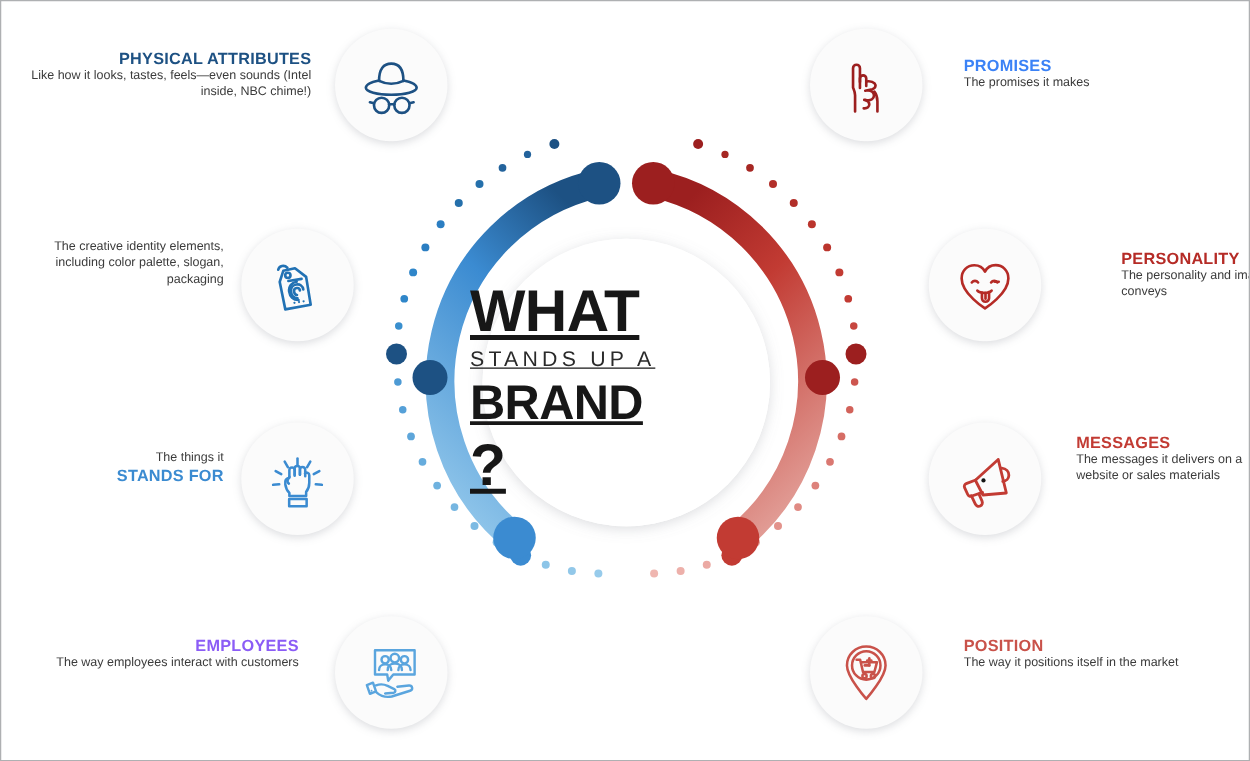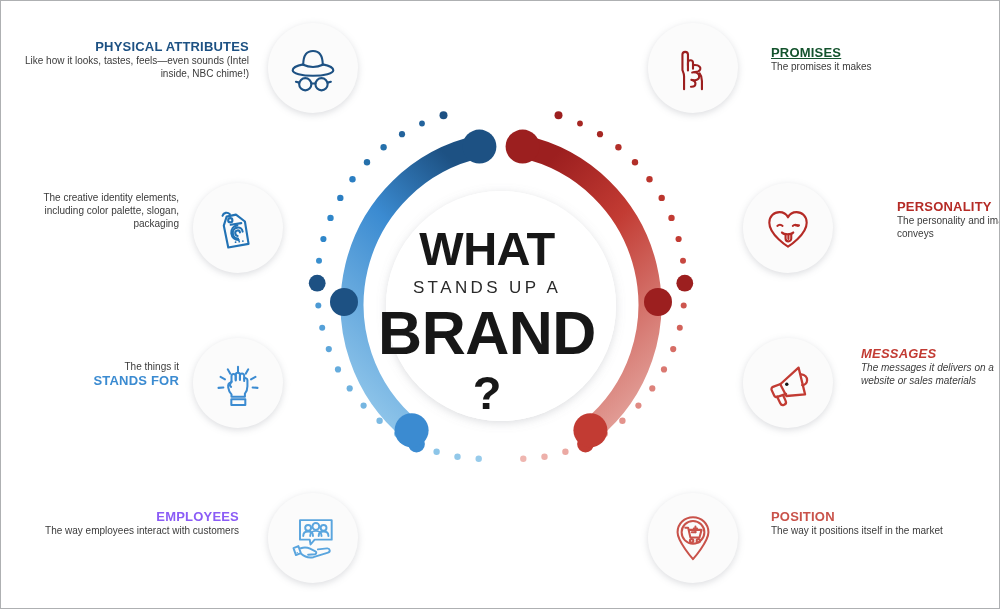--- a/index.html
+++ b/index.html
@@ -52,44 +52,45 @@
     color: #3b3b3b;
   }
   .label.r-align { text-align: right; }
   .label.l-align { text-align: left; }
 
   
   .c-navy   { color: #1d5183; }
   .c-blue   { color: #2272b4; }
   .c-mid    { color: #3b8bd1; }
   .c-light  { color: #8b5cf6; }
-  .c-dkred  { color: #14532d; text-decoration: underline; }
+  .c-dkred  { color: #3b82f6; }
   .c-red    { color: #b52b26; }
   .c-red2   { color: #c23b33; }
   .c-red3   { color: #c9524a; }
 
   
   #center-text {
     position: absolute;
-    left: 361px; top: 225px;
+    left: 375px; top: 225px;
     width: 250px;
-    text-align: center;
+    text-align: left;
     color: #171717;
     user-select: none;
+    text-decoration: underline;
   }
   #center-text .l1 {
     font-size: 47px; font-weight: bold; line-height: 0.98;
     letter-spacing: -0.5px;
   }
   #center-text .l2 {
     font-size: 17px; font-weight: normal; letter-spacing: 3.4px;
     line-height: 1.9; color: #2a2a2a;
   }
   #center-text .l3 {
-    font-size: 61px; font-weight: bold; line-height: 0.98;
+    font-size: 39px; font-weight: bold; line-height: 0.98;
     letter-spacing: -0.5px;
   }
   #center-text .l4 {
     font-size: 47px; font-weight: bold; line-height: 1.15; margin-top: 2px;
   }
 </style>
 </head>
 <body>
 
 <div id="stage">
@@ -314,21 +315,21 @@
   <div class="label l-align" style="left:770px; top:44px; width:220px;">
     <div class="ttl c-dkred">PROMISES</div>
     <div class="desc">The promises it makes</div>
   </div>
 
   <div class="label l-align" style="left:896px; top:198px; width:138px;">
     <div class="ttl c-red">PERSONALITY</div>
     <div class="desc">The personality and image it conveys</div>
   </div>
 
-  <div class="label l-align" style="left:860px; top:345px; width:140px;font-style:italic;">
+  <div class="label l-align" style="left:860px; top:345px; width:140px;">
     <div class="ttl c-red2">MESSAGES</div>
     <div class="desc">The messages it delivers on a website or sales materials</div>
   </div>
 
   <div class="label l-align" style="left:770px; top:508px; width:180px;">
     <div class="ttl c-red3">POSITION</div>
     <div class="desc">The way it positions itself in the market</div>
   </div>
 
 </div>

